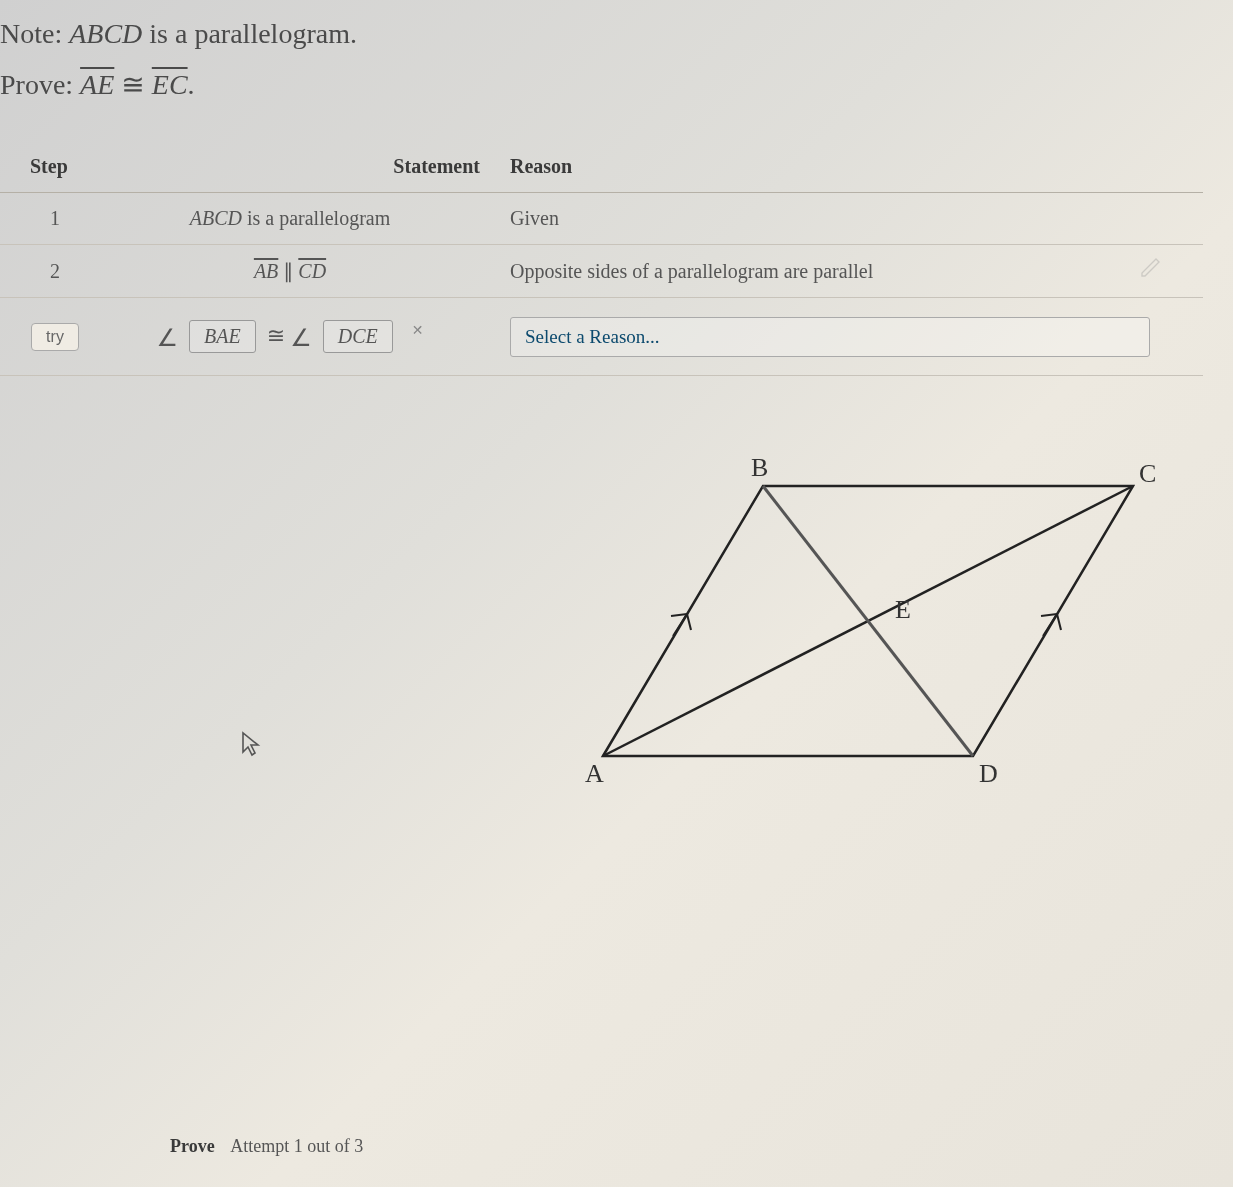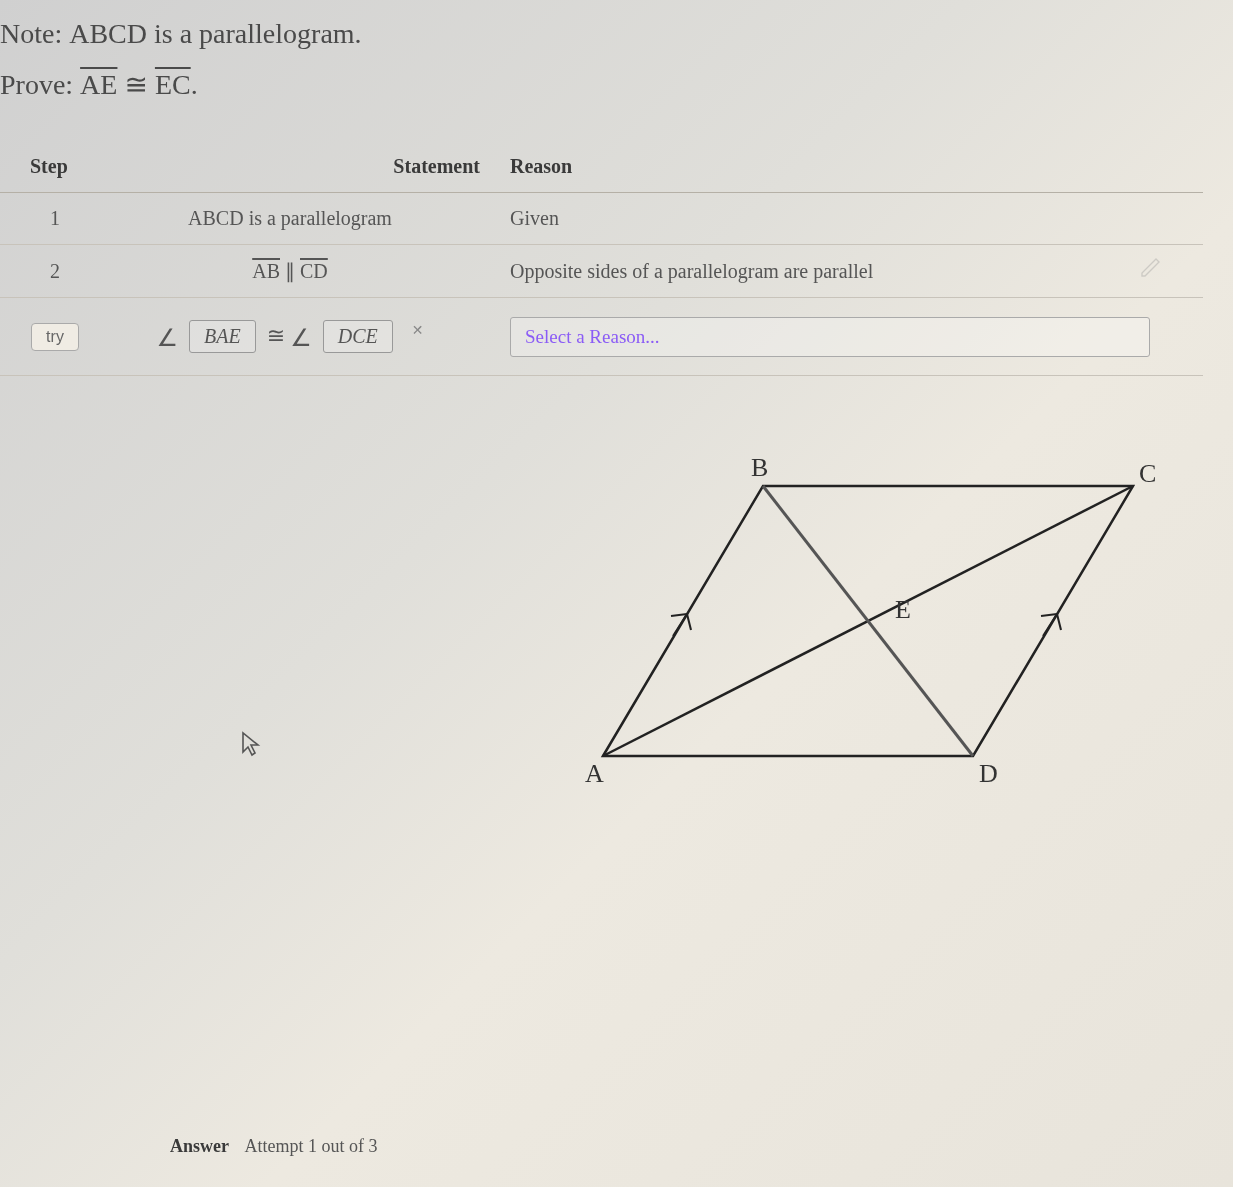--- a/index.html
+++ b/index.html
@@ -15,21 +15,21 @@
     }
     .page {
       padding: 10px 30px 30px 0;
     }
     .given, .prove {
       font-size: 28px;
       color: #4a4a4a;
       margin: 8px 0 18px 0;
     }
     .prove { margin-bottom: 40px; }
-    .math-i { font-family: 'Times New Roman', serif; }
+    .math-i { font-style: italic; font-family: 'Times New Roman', serif; }
     .overline { text-decoration: overline; text-decoration-thickness: 1.5px; margin-top: 16px; }
     .congr { font-family: 'Times New Roman', serif; }
     table.proof {
       width: 100%;
       border-collapse: collapse;
       font-family: Georgia, serif;
     }
     table.proof th {
       text-align: left;
       font-weight: bold;
@@ -86,21 +86,21 @@
       color: #888;
       vertical-align: super;
       margin-left: 8px;
       cursor: pointer;
     }
     .reason-select {
       display: inline-block;
       border: 1.5px solid #aaa;
       border-radius: 3px;
       padding: 8px 14px;
-      color: #8b5cf6;
+      color: #0c4a6e;
       background: rgba(255,255,255,0.25);
       width: 640px;
       font-size: 19px;
       font-family: Georgia, serif;
       cursor: pointer;
     }
     .diagram-area {
       margin-top: 50px;
       text-align: right;
       padding-right: 40px;
@@ -223,17 +223,17 @@
     </svg>
   </div>
 
   <div class="pencil-icon">
     <svg width="24" height="24">
         <path d="M3 21 L6 21 L20 7 L17 4 L3 18 Z" fill="none" stroke="#888" stroke-width="1.4"></path>
       </svg>
   </div>
 
   <div class="answer-line">
-    <b>Answer</b>
+    <b>Prove</b>
     <span>Attempt 1 out of 3</span>
   </div>
 
 </div>
 
 </body></html>

